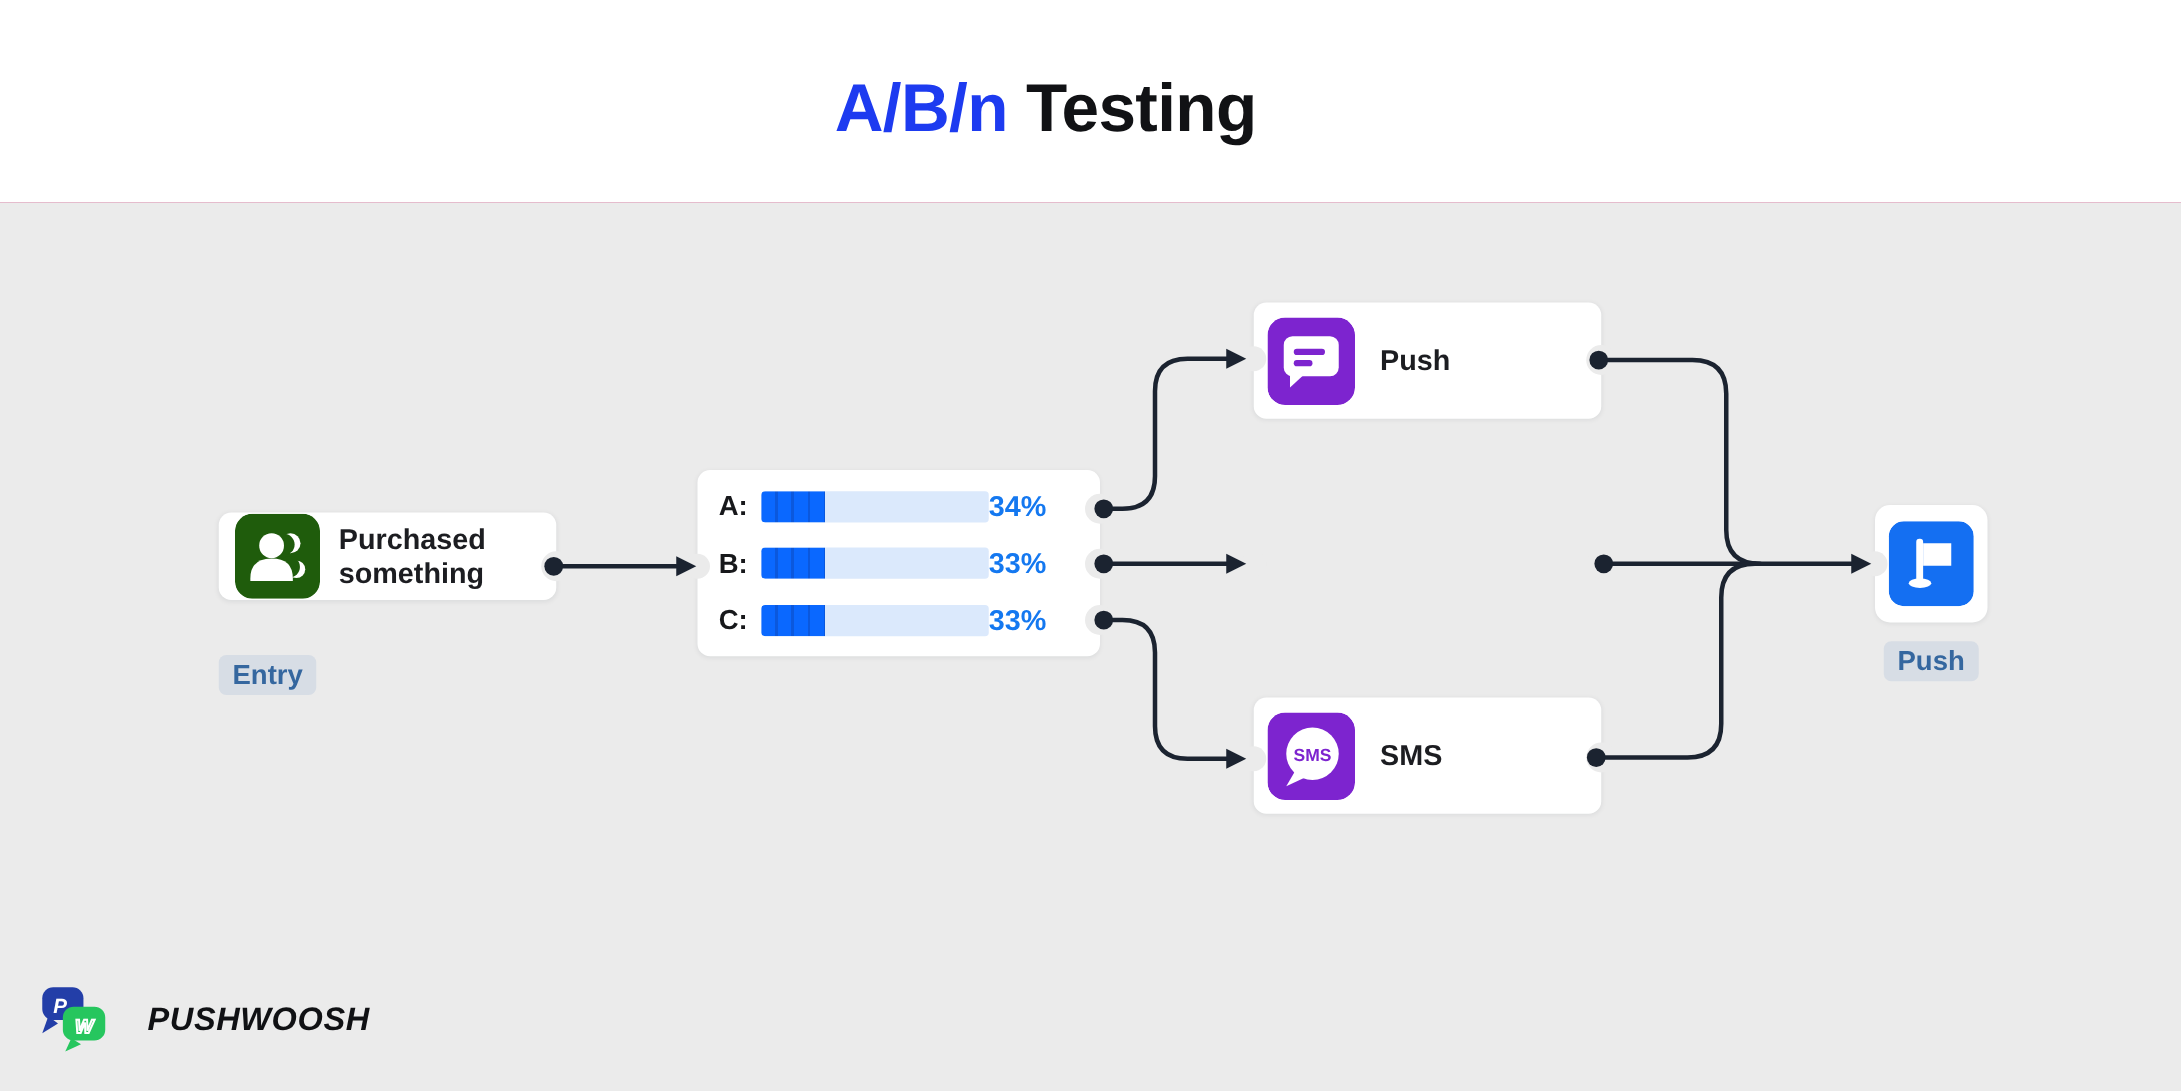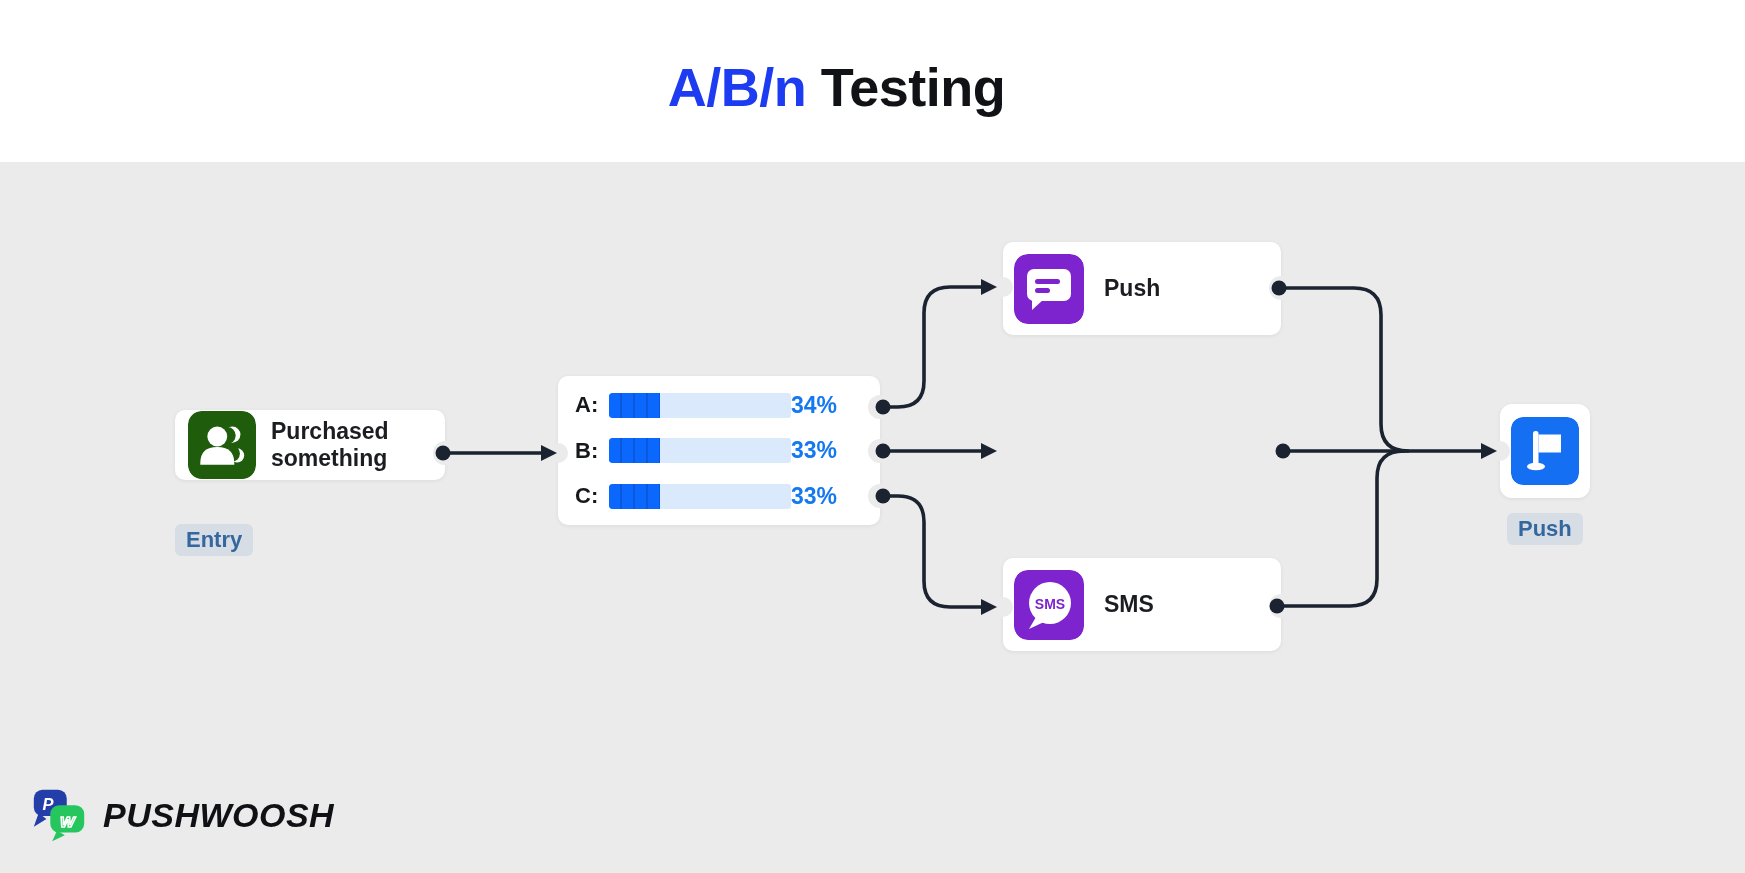--- a/index.html
+++ b/index.html
@@ -60,21 +60,21 @@
     position:absolute;background:#d7dde5;color:#35679f;border-radius:6px;
     font-size:22px;font-weight:700;padding:3px 11px;line-height:26px;
   }
   .entry-badge{left:175px;top:524px;}
   .exit-badge{left:1507px;top:513px;}
   
   .wires{position:absolute;left:0;top:0;width:1745px;height:873px;pointer-events:none;}
   
   .brand{position:absolute;left:28px;top:786px;display:flex;align-items:center;gap:13px;}
   .brand-name{
-    font-size:34px;font-weight:900;font-style:italic;color:#101114;letter-spacing:.5px;
+    font-size:26px;font-weight:900;font-style:italic;color:#101114;letter-spacing:.5px;margin-left:15px;
   }
 </style>
 </head>
 <body>
 
 <div class="canvas">
 
   <div class="top-band">
     <div class="page-title"><span class="t-blue">A/B/n</span><span> Testing</span></div>
   </div>

